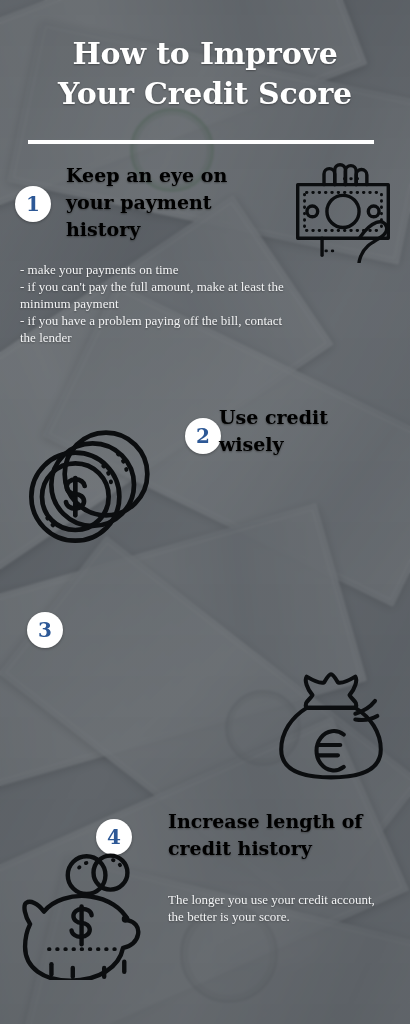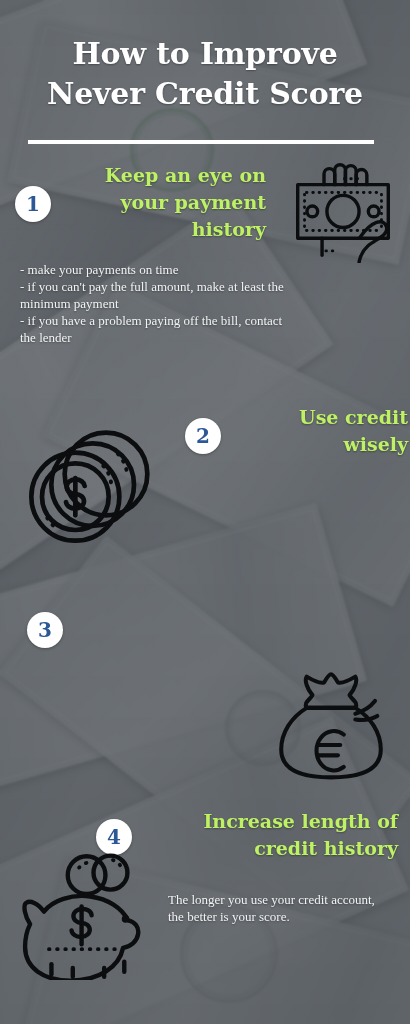--- a/index.html
+++ b/index.html
@@ -87,27 +87,26 @@
     background:#ffffff;
     display:flex;align-items:center;justify-content:center;
     color:#2d5896;
     font-family:"DejaVu Serif", serif;
     font-weight:700;font-size:20px;line-height:1;
     box-shadow:0 1px 3px rgba(0,0,0,.3);
   }
 
   .head{
     position:absolute;
-    color:#bef264;
+    color:#000000;
     font-family:"DejaVu Serif", serif;
     font-weight:700;
     font-size:19px;
     line-height:1.42;
     text-shadow:0 1px 2px rgba(0,0,0,.35);
-    text-align:right;
   }
   .body{
     position:absolute;
     color:#f2f3f4;
     font-family:"Liberation Serif", serif;
     font-size:13px;
     line-height:1.30;
     text-shadow:0 1px 2px rgba(0,0,0,.35);
     white-space:pre-line;
   }
@@ -118,21 +117,21 @@
   .ink-f{fill:#0b0d0f;stroke:none;}
   .ink-d{fill:none;stroke:#0b0d0f;stroke-width:6;stroke-linecap:round;stroke-dasharray:1 12;}
 
   
   #sec1-badge{left:15px;top:186px;}
   #sec1-head{left:66px;top:162px;width:200px;}
   #sec1-body{left:20px;top:262px;width:272px;}
   #sec1-icon{left:287px;top:155px;width:112px;height:108px;}
 
   #sec2-badge{left:185px;top:418px;}
-  #sec2-head{left:233px;top:404px;width:175px;}
+  #sec2-head{left:219px;top:404px;width:175px;}
   #sec2-icon{left:18px;top:418px;width:140px;height:136px;}
   #sec2-body{left:172px;top:468px;width:225px;}
 
   #sec3-badge{left:27px;top:612px;}
   #sec3-head{left:76px;top:618px;width:270px;}
   #sec3-body{left:20px;top:680px;width:235px;}
   #sec3-icon{left:272px;top:672px;width:118px;height:110px;}
 
   #sec4-badge{left:96px;top:819px;}
   #sec4-head{left:168px;top:808px;width:230px;}
@@ -159,21 +158,21 @@
       <div class="seal s3"></div>
     <div class="engrave e1"></div>
       <div class="engrave e2"></div>
     <div class="bg-blur"></div>
     <div class="bg-tint"></div>
   </div>
 
   <div class="content">
 
     <div class="title" style="white-space: pre-line;">How to Improve
-Never Credit Score</div>
+Your Credit Score</div>
     <div class="rule"></div>
 
     <div class="badge" id="sec1-badge">1</div>
     <div class="head" id="sec1-head">Keep an eye on your payment history</div>
     <div class="body" id="sec1-body">- make your payments on time
 - if you can't pay the full amount, make at least the minimum payment
 - if you have a problem paying off the bill, contact the lender</div>
     <div class="icon" id="sec1-icon">
       <svg viewBox="0 0 230 220">
         <path class="ink" d="M22 60 H208 V170 H22 Z"></path>

